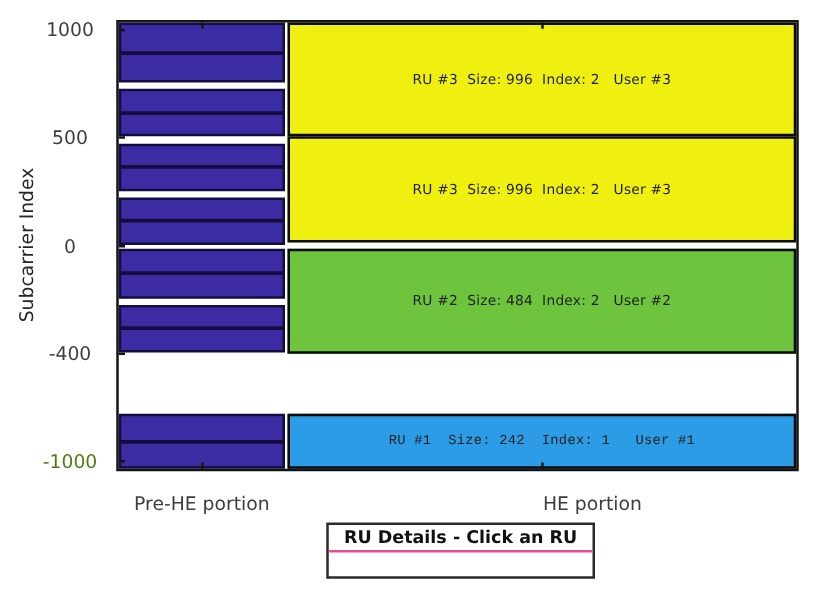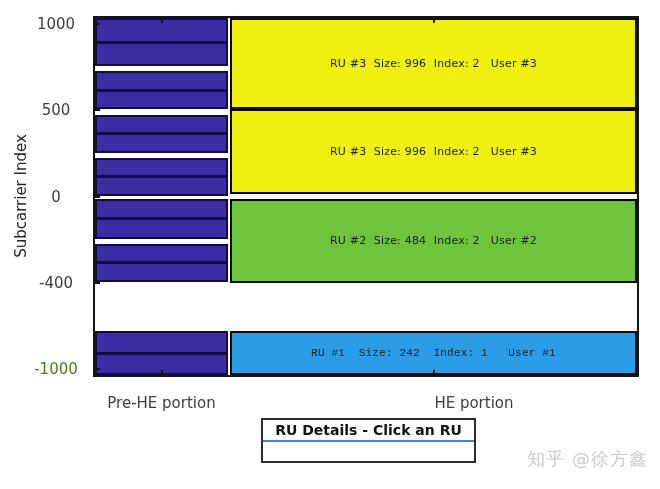--- a/index.html
+++ b/index.html
@@ -37,21 +37,21 @@
   .ylabel{
     position:absolute;left:-59px;top:186px;width:160px;height:20px;line-height:20px;
     text-align:center;font-size:15px;color:#262626;
     transform:rotate(-90deg);transform-origin:center center;
   }
   .ru-details{
     position:absolute;left:261px;top:418px;width:211px;
     border:2px solid #2b2b2b;background:#fff;box-sizing:content-box;
   }
   .ru-details-title{
-    height:20px;line-height:20px;border-bottom:2px solid #3b82f6;
+    height:20px;line-height:20px;border-bottom:2px solid #ec4899;
     font-weight:bold;font-size:14px;text-align:center;color:#111;white-space:pre;
   }
   .ru-details-body{height:19px;}
   .watermark{
     position:absolute;right:12px;top:447px;font-size:18px;color:#cbcbcb;
     letter-spacing:1px;text-shadow:1px 1px 0 rgba(255,255,255,0.9);
   }
 </style>
 </head>
 <body>
@@ -120,14 +120,13 @@
       <div class="xtick-label" style="left: 353.5px; color: rgb(61, 61, 61); text-align: right;">HE portion</div>
       <div class="tick-nub" style="left: 432.5px; top: 18px; width: 2px; height: 5px;"></div>
       <div class="tick-nub" style="left: 432.5px; top: 370px; width: 2px; height: 5px;"></div>
     </div>
 
   <div class="ru-details">
     <div class="ru-details-title">RU Details - Click an RU</div>
     <div class="ru-details-body"></div>
   </div>
 
-  <div class="watermark">知乎 @徐方鑫</div>
 </div>
 
 </body></html>

